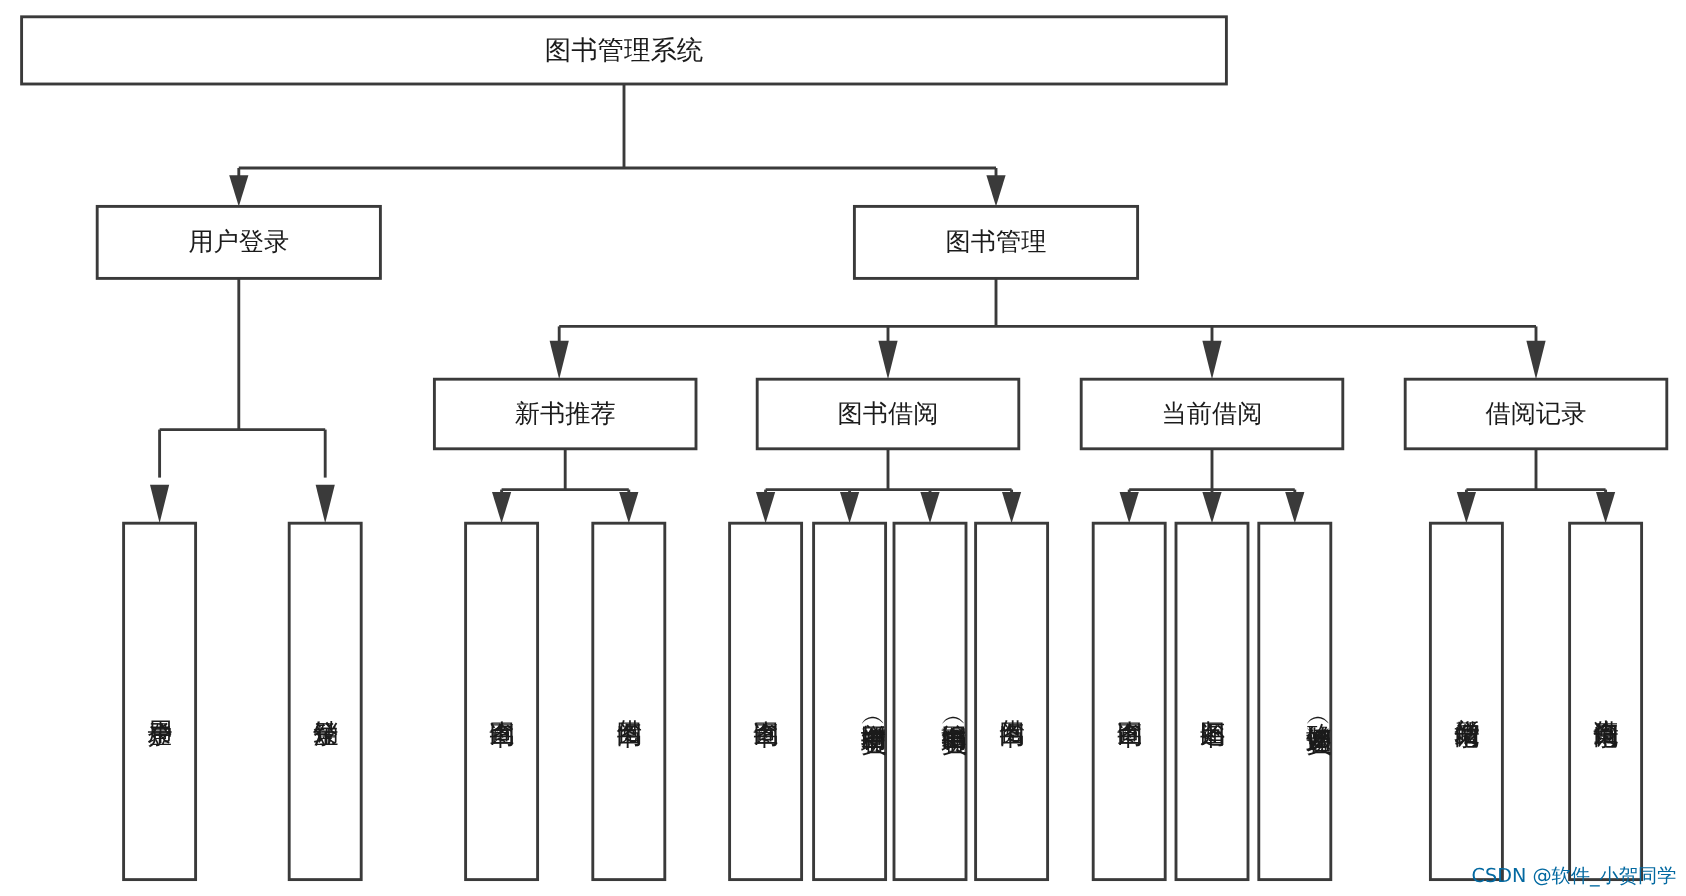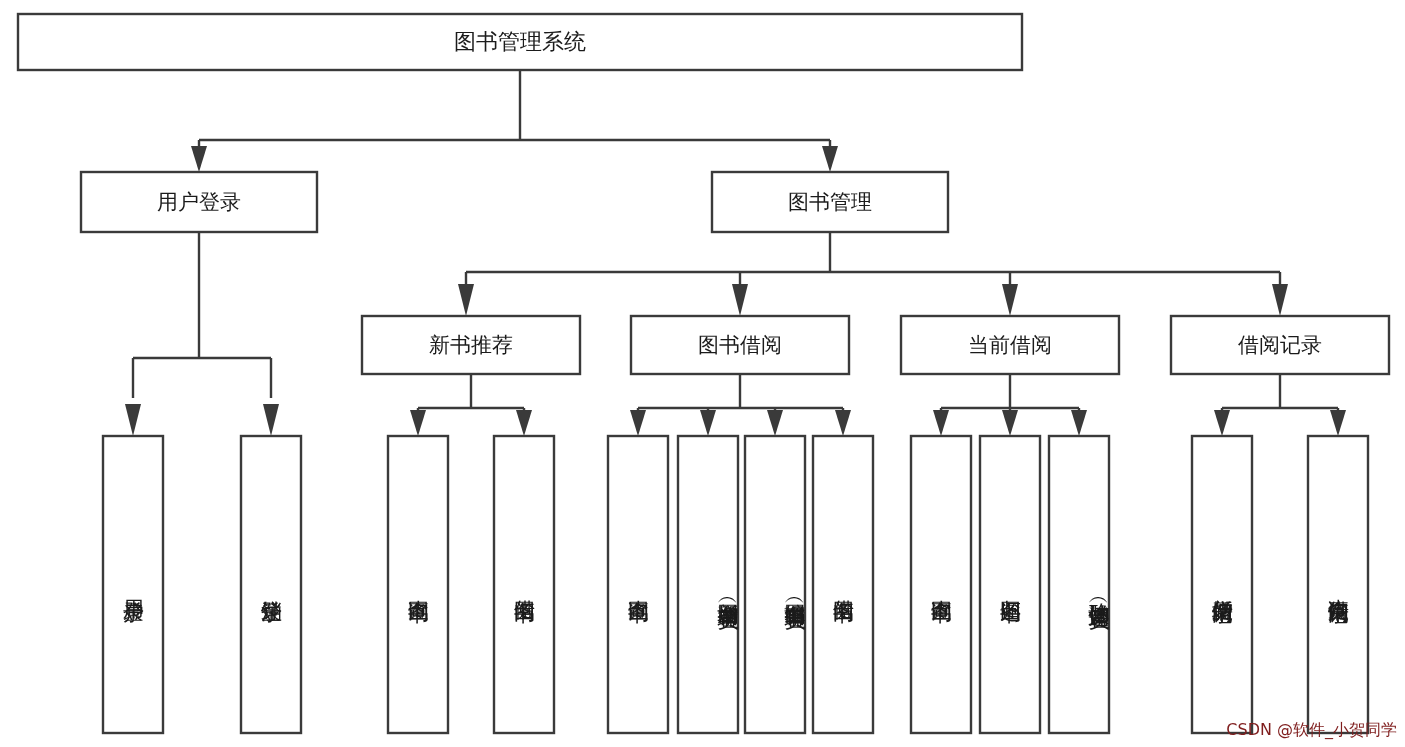--- a/index.html
+++ b/index.html
@@ -61,21 +61,21 @@
     line-height: 1;
     white-space: nowrap;
     pointer-events: none;
   }
   .watermark {
     position: absolute;
     right: 8px;
     bottom: 6px;
     font-family: "DejaVu Sans", "Liberation Sans", sans-serif;
     font-size: 16px;
-    color: #7f1d1d;
+    color: #0369a1;
     white-space: nowrap;
   }
 </style>
 </head>
 <body>
 
 <div id="diagram-root">
 
   <svg class="diagram" viewBox="0 0 1405 747">
 

